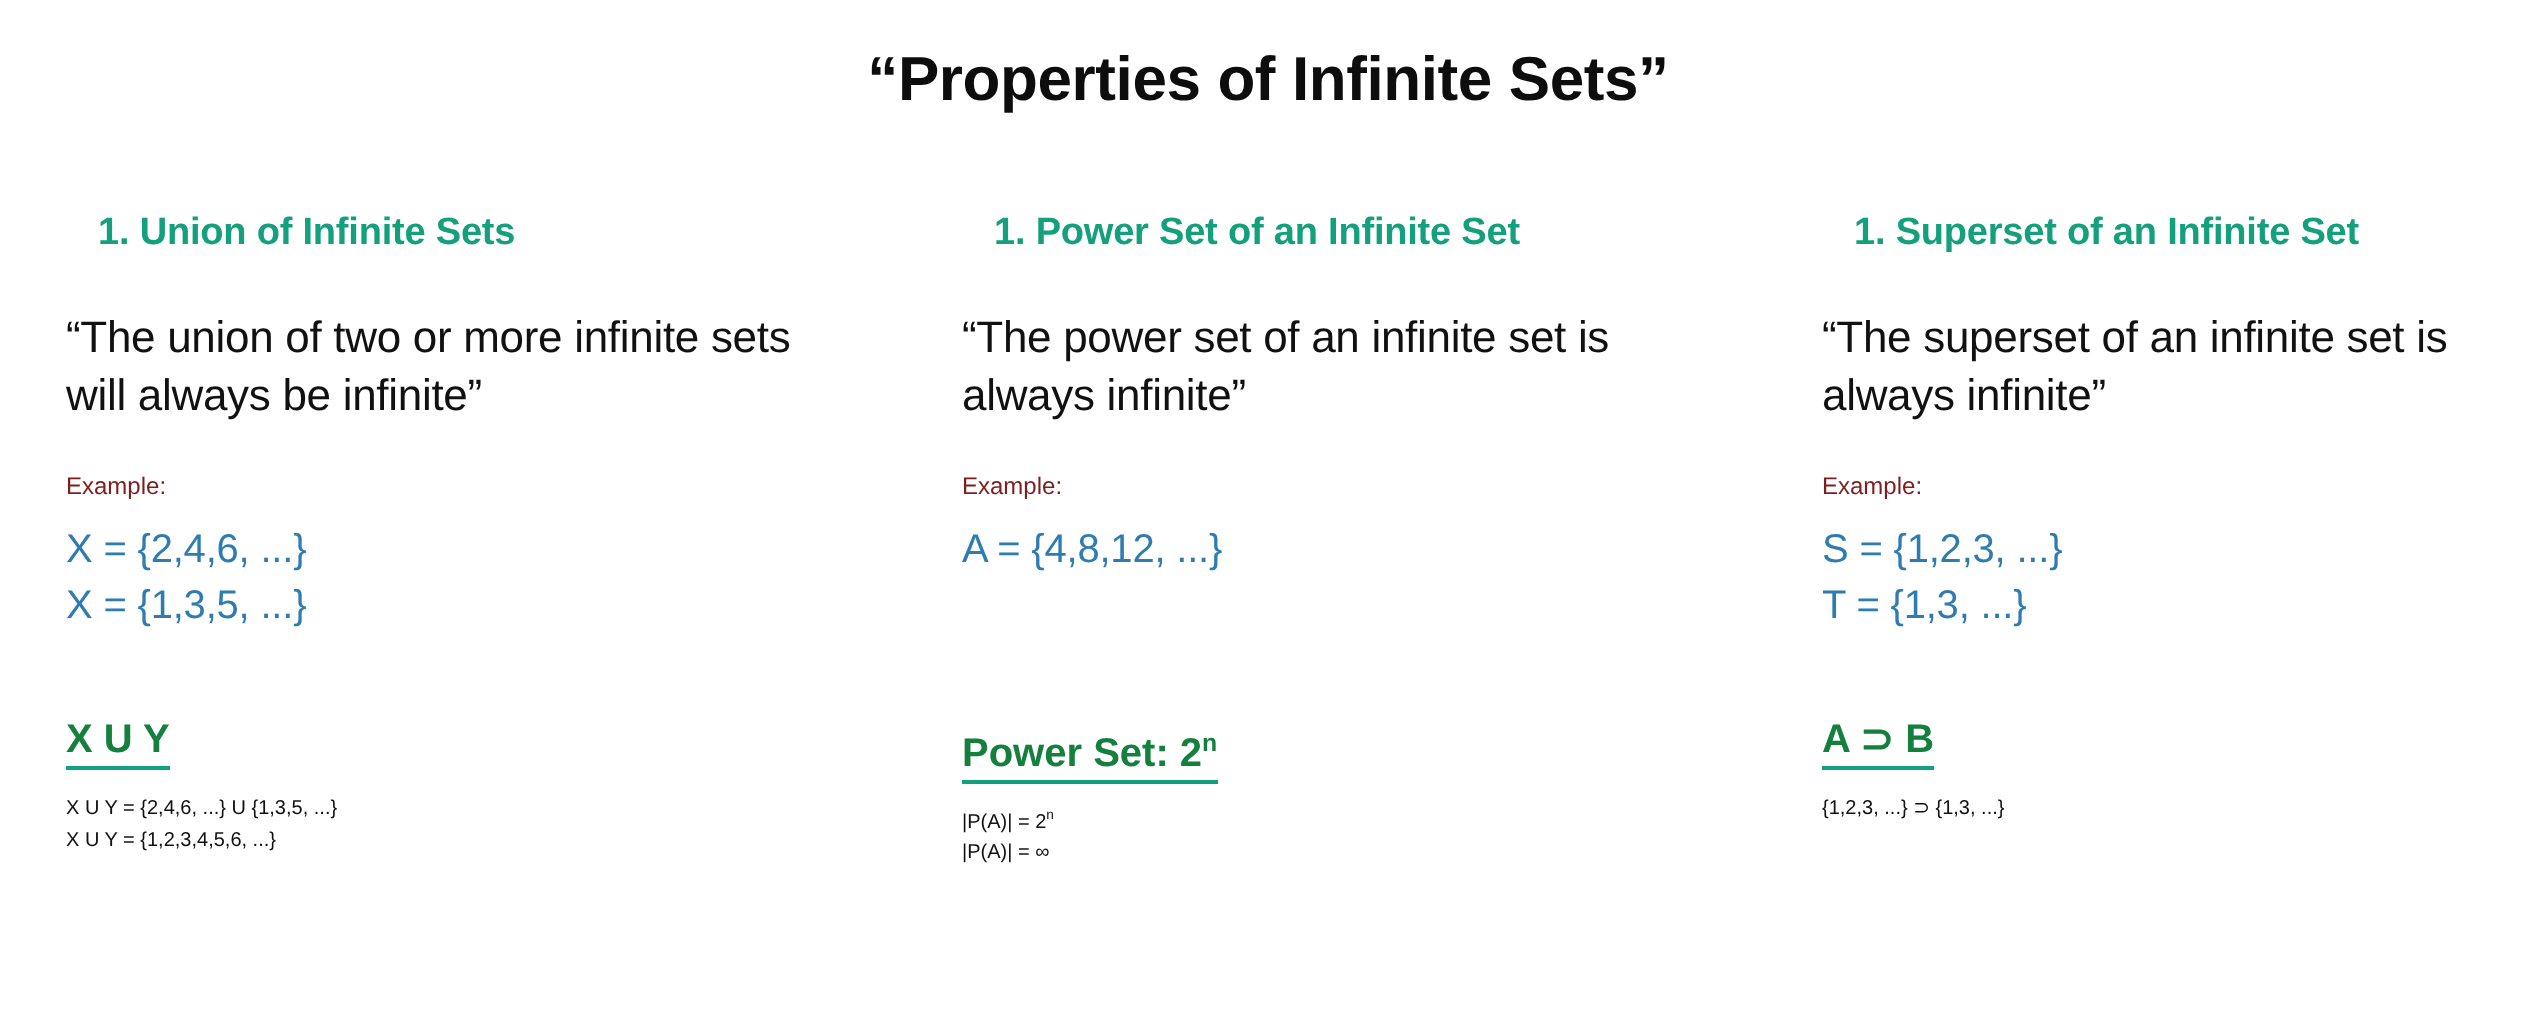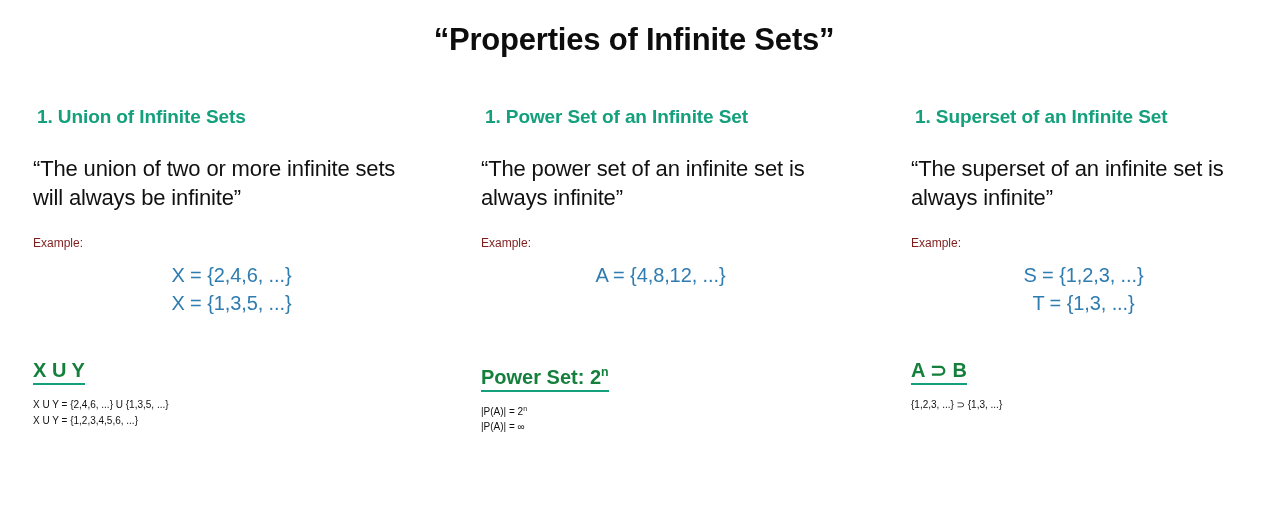--- a/index.html
+++ b/index.html
@@ -49,21 +49,21 @@
   }
   .col-0 { width: 442px; padding-left: 33px; padding-right: 12px; }
   .col-1 { width: 410px; padding-left: 39px; padding-right: 12px; }
   .col-2 { width: 416px; padding-left: 59px; padding-right: 12px; }
 
   .col-heading {
     font-size: 19px;
     font-weight: bold;
     color: #14a07c;
     letter-spacing: -0.1px;
-    margin: 0 0 26px 4px;
+    margin: 0 0 26px 16px;
     white-space: nowrap;
   }
 
   .statement {
     font-size: 22px;
     font-weight: normal;
     line-height: 1.32;
     color: #111111;
     margin: 0 0 24px 0;
     letter-spacing: -0.15px;
@@ -77,21 +77,20 @@
 
   .setline {
     font-size: 20px;
     color: #2f7cb0;
     line-height: 1.38;
     letter-spacing: -0.1px;
   }
 
   .set-block {
     margin-bottom: 14px;
-    text-align: center;
   }
 
   .result-heading {
     display: inline-block;
     font-size: 20px;
     font-weight: bold;
     color: #15803d;
     border-bottom: 2px solid #14a07c;
     padding-bottom: 1px;
     margin: 28px 0 12px 0;

